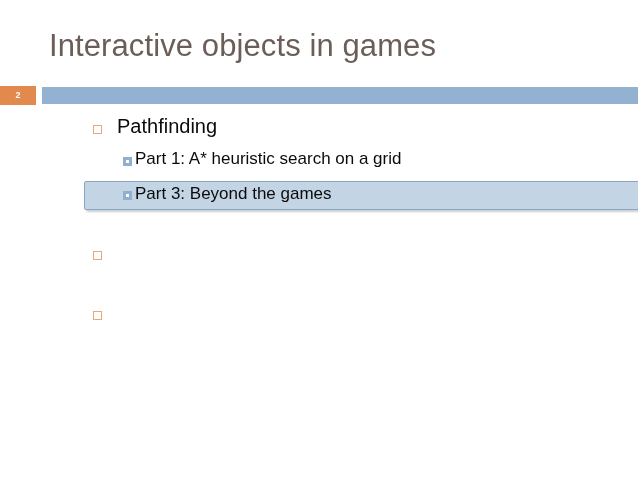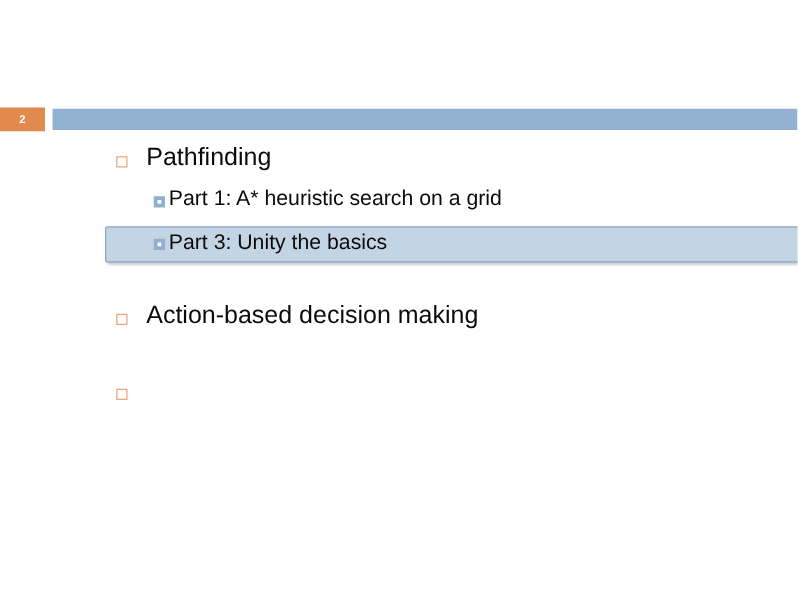--- a/index.html
+++ b/index.html
@@ -139,20 +139,21 @@
     box-sizing: border-box;
   }
   .highlight-row .bullet-l2 { top: 12px; }
   .highlight-row .txt-l2 { top: 2px; }
 </style>
 </head>
 <body>
 
 <div class="slide">
 
+  <div class="title">Interactive objects in games</div>
 
   <div class="num-badge">
     <span>2</span>
   </div>
 
   <div class="divider-bar"></div>
 
   <div class="body-list">
 
     <div class="row l1">
@@ -162,28 +163,27 @@
 
     <div class="row">
       <span class="bullet bullet-l2"></span>
       <span class="txt-l2">Part 1: A* heuristic search on a grid</span>
     </div>
 
 
     <div class="row highlight-row">
       <span class="highlight-box"></span>
       <span class="bullet bullet-l2"></span>
-      <span class="txt-l2">Part 3: Unity the basics</span>
+      <span class="txt-l2">Part 3: Beyond the games</span>
     </div>
 
     <div class="row spacer"></div>
 
     <div class="row l1">
       <span class="bullet bullet-l1"></span>
-      <span class="txt-l1">Action-based decision making</span>
     </div>
 
     <div class="row spacer"></div>
 
     <div class="row l1">
       <span class="bullet bullet-l1"></span>
     </div>
 
   </div>
 </div>

